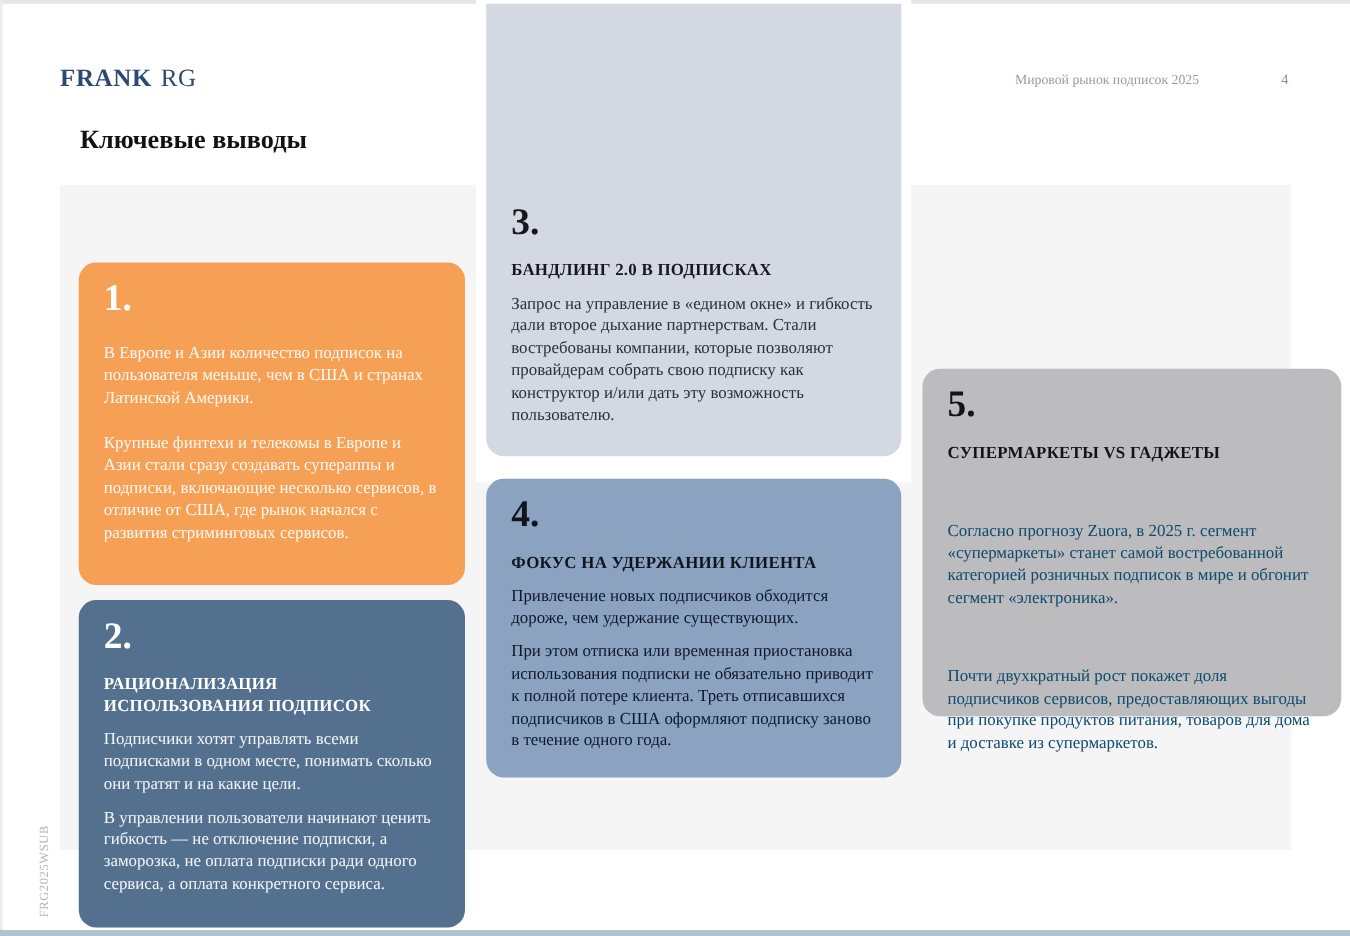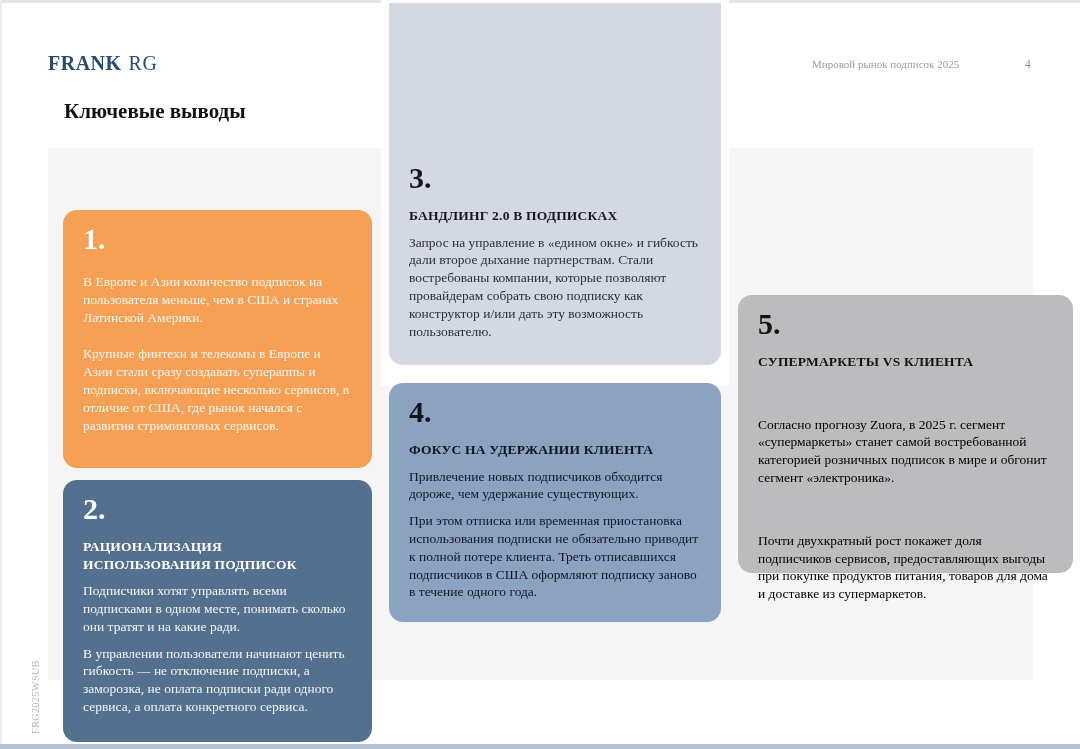--- a/index.html
+++ b/index.html
@@ -39,21 +39,21 @@
   .card2 .body{color:rgba(255,255,255,.93);}
 
   .strip{position:absolute;left:389px;top:3px;width:332px;height:362px;background:#d4d8e2;
          border-radius:0 0 14px 14px;padding:160px 20px 0;box-sizing:border-box;color:#17181c;}
   .strip .body{color:#2b2f38;}
 
   .card4{left:389px;top:383px;width:332px;height:239px;background:#8ba3c1;color:#10151d;}
   .card4 .body{color:#0f172a;}
 
   .card5{left:738px;top:295px;width:335px;height:278px;background:#bcbcbe;color:#141414;}
-  .card5 .body{color:#000000;margin-top:45px;}
+  .card5 .body{color:#0c4a6e;margin-top:45px;}
 </style>
 </head>
 <body>
 
 <div class="page">
 
   <div class="border-top"></div>
   <div class="border-left"></div>
   <div class="border-right"></div>
 
@@ -75,34 +75,34 @@
 
   <div class="card card1">
     <div class="num">1.</div>
     <p class="body">В Европе и Азии количество подписок на пользователя меньше, чем в США и странах Латинской Америки.</p>
     <p class="body">Крупные финтехи и телекомы в Европе и Азии стали сразу создавать супераппы и подписки, включающие несколько сервисов, в отличие от США, где рынок начался с развития стриминговых сервисов.</p>
   </div>
 
   <div class="card card2">
     <div class="num">2.</div>
     <div class="heading">РАЦИОНАЛИЗАЦИЯ ИСПОЛЬЗОВАНИЯ ПОДПИСОК</div>
-    <p class="body">Подписчики хотят управлять всеми подписками в одном месте, понимать сколько они тратят и на какие ради.</p>
+    <p class="body">Подписчики хотят управлять всеми подписками в одном месте, понимать сколько они тратят и на какие цели.</p>
     <p class="body">В управлении пользователи начинают ценить гибкость — не отключение подписки, а заморозка, не оплата подписки ради одного сервиса, а оплата конкретного сервиса.</p>
   </div>
 
   <div class="card card4">
     <div class="num">4.</div>
     <div class="heading">ФОКУС НА УДЕРЖАНИИ КЛИЕНТА</div>
     <p class="body">Привлечение новых подписчиков обходится дороже, чем удержание существующих.</p>
     <p class="body">При этом отписка или временная приостановка использования подписки не обязательно приводит к полной потере клиента. Треть отписавшихся подписчиков в США оформляют подписку заново в течение одного года.</p>
   </div>
 
   <div class="card card5">
     <div class="num">5.</div>
-    <div class="heading">СУПЕРМАРКЕТЫ VS КЛИЕНТА</div>
+    <div class="heading">СУПЕРМАРКЕТЫ VS ГАДЖЕТЫ</div>
     <p class="body">Согласно прогнозу Zuora, в 2025 г. сегмент «супермаркеты» станет самой востребованной категорией розничных подписок в мире и обгонит сегмент «электроника».</p>
     <p class="body">Почти двухкратный рост покажет доля подписчиков сервисов, предоставляющих выгоды при покупке продуктов питания, товаров для дома и доставке из супермаркетов.</p>
   </div>
 
   <div class="side-code">FRG2025WSUB</div>
 
   <div class="bottom-strip"></div>
 
 </div>
 

